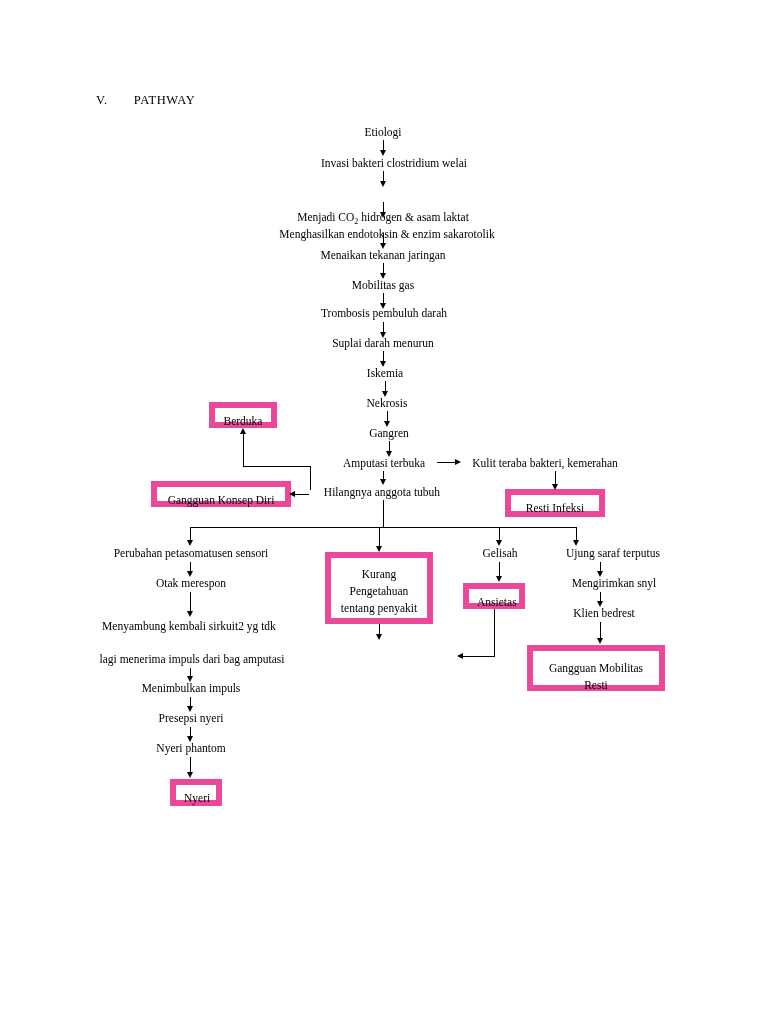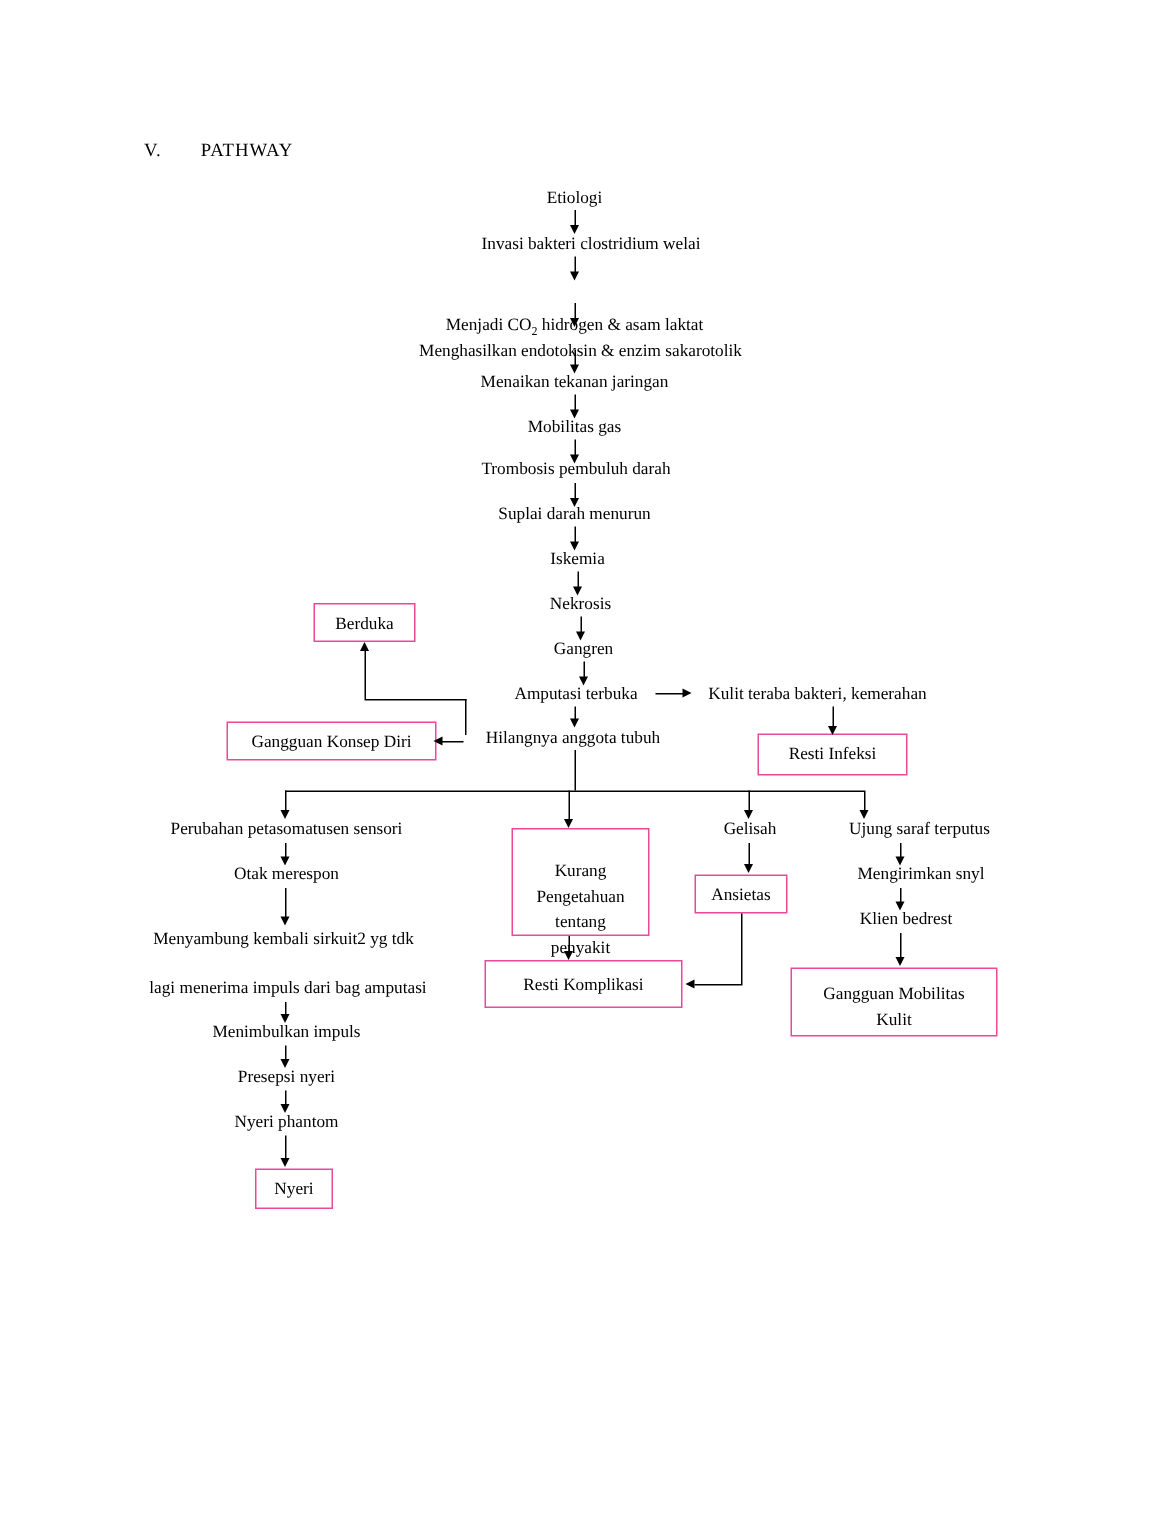--- a/index.html
+++ b/index.html
@@ -30,21 +30,21 @@
   .heading .num { margin-right: 26px; }
   .node {
     position: absolute;
     font-family: Liberation Serif, serif;
     font-size: 11.5px;
     line-height: 14px;
     white-space: nowrap;
     text-align: center;
   }
   .node.boxed {
-    border: 1px solid #ec4899;
+    border: 6px solid #ec4899;
     padding: 5px 8px;
     white-space: normal;
     box-sizing: border-box;
   }
   .node.plain {
     padding: 0;
   }
   .arrow-v, .arrow-h, .line-seg {
     position: absolute;
     background: #000000;
@@ -192,28 +192,27 @@
   <div class="node plain" style="left:148px; top:711px; width:86px;">Presepsi nyeri</div>
 
   <div class="arrow-v" style="left:190px; top:727px; height:12px;"></div>
   <div class="head-down" style="left:187px; top:736px;"></div>
   <div class="node plain" style="left:145px; top:741px; width:92px;">Nyeri phantom</div>
 
   <div class="arrow-v" style="left:190px; top:757px; height:18px;"></div>
   <div class="head-down" style="left:187px; top:772px;"></div>
   <div class="node boxed" style="left:170px; top:779px; width:52px; height:27px; line-height:16px;">Nyeri</div>
 
-  <div class="node boxed" style="left:325px; top:552px; width:92px; height:72px; padding-top:20px; line-height:17px;margin-left:16px;">
+  <div class="node boxed" style="left:325px; top:552px; width:108px; height:72px; padding-top:8px; line-height:17px;">
     <div>Kurang</div>
     <div>Pengetahuan</div>
     <div>tentang penyakit</div>
   </div>
   <div class="arrow-v" style="left:379px; top:624px; height:14px;"></div>
   <div class="head-down" style="left:376px; top:634px;"></div>
-  <div class="node boxed" style="left:323px; top:640px; width:132px; height:32px; padding-top:8px; line-height:16px;">Resti Komplikasi</div>
 
   <div class="arrow-v" style="left:499px; top:562px; height:18px;"></div>
   <div class="head-down" style="left:496px; top:576px;"></div>
   <div class="node boxed" style="left:463px; top:583px; width:62px; height:26px; line-height:16px;">Ansietas</div>
 
   <div class="arrow-v" style="left:494px; top:609px; height:47px;"></div>
   <div class="arrow-h" style="left:463px; top:656px; width:32px;"></div>
   <div class="head-left" style="left:457px; top:653px;"></div>
 
   <div class="arrow-v" style="left:600px; top:562px; height:12px;"></div>
@@ -221,16 +220,16 @@
   <div class="node plain" style="left:560px; top:576px; width:108px;">Mengirimkan snyl</div>
 
   <div class="arrow-v" style="left:600px; top:592px; height:12px;"></div>
   <div class="head-down" style="left:597px; top:601px;"></div>
   <div class="node plain" style="left:560px; top:606px; width:88px;">Klien bedrest</div>
 
   <div class="arrow-v" style="left:600px; top:622px; height:20px;"></div>
   <div class="head-down" style="left:597px; top:638px;"></div>
   <div class="node boxed" style="left:527px; top:645px; width:138px; height:46px; padding-top:9px; line-height:17px;">
     <div>Gangguan Mobilitas</div>
-    <div>Kulit</div>
+    <div>Resti</div>
   </div>
 
 </div>
 
 </body></html>

